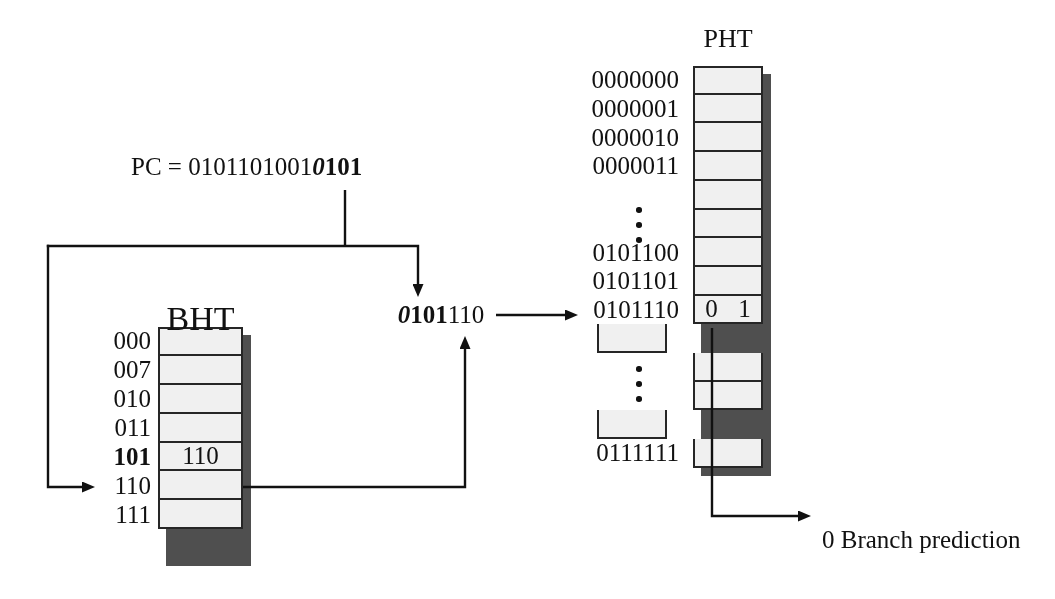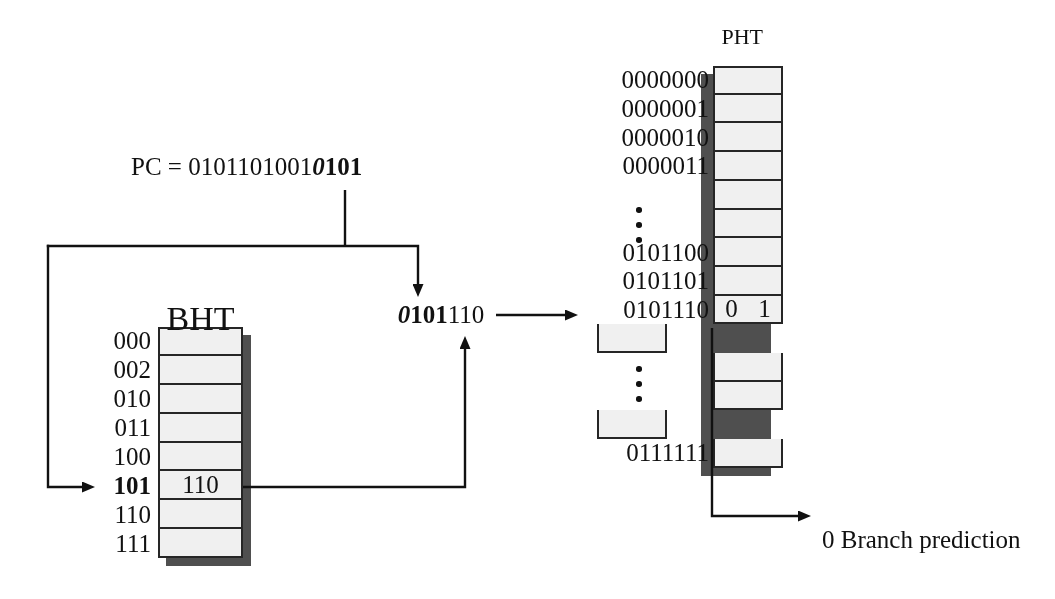--- a/index.html
+++ b/index.html
@@ -49,25 +49,25 @@
   .bht .trow { height: 28.88px; }
   .bht .lab { width: 46px; padding-right: 7px; }
   .bht .cell { width: 85px; }
   .bht-shadow { left: 166px; top: 335px; width: 85px; height: 231px; }
   .bht-title { position: absolute; left: 158px; top: 300px; width: 85px;
                text-align: center; font-size: 34px; z-index: 3; }
 
   
   .pht { left: 597px; top: 66px; }
   .pht .trow { height: 28.71px; }
-  .pht .lab { width: 96px; padding-right: 4px; margin-left: 20px; }
+  .pht .lab { width: 96px; padding-right: 14px; }
   .pht .cell { width: 70px; }
   .pht-shadow { left: 701px; top: 74px; width: 70px; height: 402px; }
   .pht-title { position: absolute; left: 693px; top: 24px; width: 70px;
-               text-align: right; font-size: 22px; z-index: 3; }
+               text-align: center; font-size: 26px; z-index: 3; }
 
   .free-label { position: absolute; z-index: 3; font-size: 25px; white-space: nowrap; text-align: right; }
   .pc-label { left: 131px; top: 153px; }
   .index-label { left: 385px; top: 301px; width: 112px; text-align: center; }
   .prediction-label { left: 822px; top: 526px; }
   .bi { font-weight: bold; font-style: italic; }
   .b { font-weight: bold; }
 
   .dots { position: absolute; z-index: 3; }
   .dot { width: 5.5px; height: 5.5px; border-radius: 50%; background: #111; margin-bottom: 9.5px; }
@@ -86,33 +86,29 @@
   <div class="free-label pc-label"><span>PC = 0101101001</span><span class="bi">0</span><span class="b">101</span></div>
 
   <div class="bht-title">BHT</div>
   <div class="shadow bht-shadow"></div>
   <div class="tbl bht">
     <div class="trow">
       <div class="lab">000</div>
       <div class="cell"></div>
     </div>
     <div class="trow">
-      <div class="lab">002</div>
+      <div class="lab">007</div>
       <div class="cell"></div>
     </div>
     <div class="trow">
       <div class="lab">010</div>
       <div class="cell"></div>
     </div>
     <div class="trow">
       <div class="lab">011</div>
-      <div class="cell"></div>
-    </div>
-    <div class="trow">
-      <div class="lab">100</div>
       <div class="cell"></div>
     </div>
     <div class="trow">
       <div class="lab bold">101</div>
       <div class="cell">110</div>
     </div>
     <div class="trow">
       <div class="lab">110</div>
       <div class="cell"></div>
     </div>

